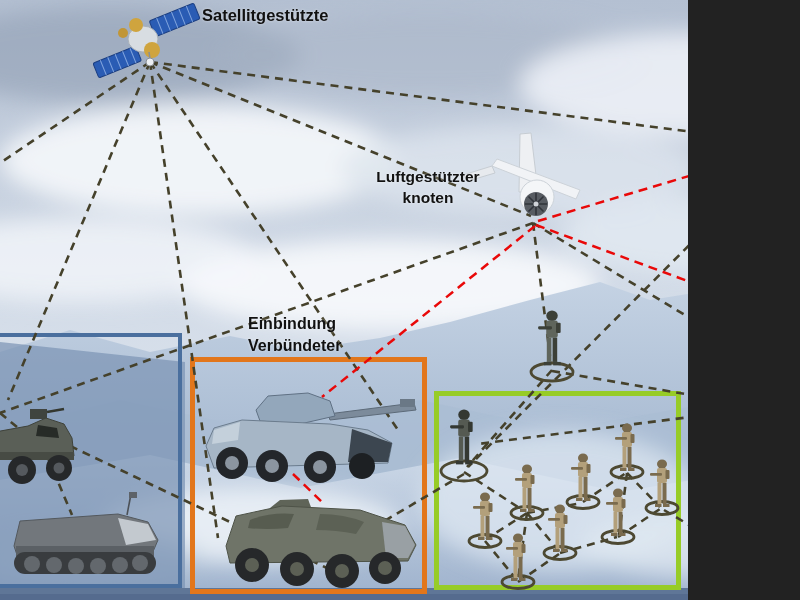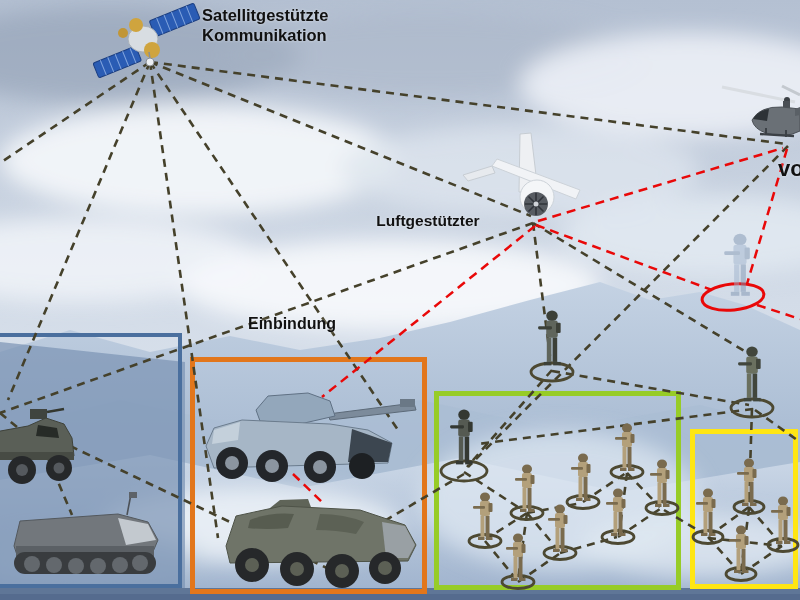--- a/index.html
+++ b/index.html
@@ -1,35 +1,35 @@
 <!DOCTYPE html>
 <html><head>
 <meta charset="utf-8">
 <style>
   html,body{margin:0;padding:0;background:#222;}
-  #stage{position:relative;width:800px;height:600px;overflow:hidden;
+  #stage{position:relative;width:688px;height:600px;overflow:hidden;
          font-family:"Liberation Sans",sans-serif;background:#c7d2e0;}
   #stage svg.layer{position:absolute;left:0;top:0;width:800px;height:600px;}
   #bg{z-index:1;}
   .gbox{position:absolute;z-index:2;box-sizing:border-box;}
   #box-vehicles{left:-8px;top:333px;width:190px;height:255px;border:4px solid var(--box-vehicles);}
   #box-allies{left:190px;top:357px;width:237px;height:237px;border:5px solid var(--box-allies);}
   #box-squad{left:434px;top:391px;width:247px;height:199px;border:5px solid var(--box-squad);}
   #box-team{left:690px;top:429px;width:108px;height:160px;border:5px solid var(--box-team);}
   #net{z-index:3;}
   #icons{z-index:4;}
   .lnk{stroke:var(--link);stroke-width:2.6;stroke-dasharray:8 6;fill:none;}
   .red{stroke:var(--alert);stroke-width:2.5;stroke-dasharray:9 6;fill:none;}
   .mark{stroke:var(--marker);stroke-width:2.8;fill:none;}
   .amark{stroke:var(--alert);stroke-width:3;fill:none;}
   .lbl{position:absolute;z-index:5;color:var(--labelc);font-weight:bold;
        text-shadow:0 0 3px rgba(255,255,255,.55);line-height:21px;}
   .lbl span{display:block;}
   #lbl-sat{left:202px;top:5px;width:140px;font-size:16.5px;text-align:left;line-height:20px;}
-  #lbl-air{left:347px;top:166px;width:162px;font-size:15.5px;text-align:center;line-height:21px;margin-top:44px;}
+  #lbl-air{left:347px;top:166px;width:162px;font-size:15.5px;text-align:center;line-height:21px;}
   #lbl-allies{left:248px;top:313px;width:150px;font-size:16px;text-align:left;line-height:22px;}
   #lbl-cut{left:778px;top:158px;font-size:22px;}
 </style>
 </head>
 <body>
 
 <div id="stage" style="--link: #45412b; --alert: #e90808; --marker: #4d4932; --box-vehicles: #4a6f9e; --box-allies: #e2761b; --box-squad: #97cc27; --box-team: #ffe613; --labelc: #111111;">
 
   <svg id="bg" class="layer" viewBox="0 0 800 600">
     <defs>
@@ -275,23 +275,24 @@
       <use href="#sol" x="736" y="458" width="26" height="52" style="--c1:#b3a07b;--c2:#7a6b4e"></use>
       <use href="#sol" x="695" y="488" width="26" height="52" style="--c1:#b3a07b;--c2:#7a6b4e"></use>
       <use href="#sol" x="770" y="496" width="26" height="52" style="--c1:#b3a07b;--c2:#7a6b4e"></use>
       <use href="#sol" x="728" y="525" width="26" height="52" style="--c1:#b3a07b;--c2:#7a6b4e"></use>
       <use href="#sol" x="723" y="230" width="34" height="74" opacity="0.5" style="--c1:#9db1cb;--c2:#7e93b0"></use>
     </g>
   </svg>
 
   <div id="lbl-sat" class="lbl">
     <span>Satellitgestützte</span>
-    <span>Kommunikation</span>
   </div>
   <div id="lbl-air" class="lbl">
     <span>Luftgestützter</span>
+    <span>knoten</span>
   </div>
   <div id="lbl-allies" class="lbl">
     <span>Einbindung</span>
+    <span>Verbündeter</span>
   </div>
   <div id="lbl-cut" class="lbl">vo</div>
 
 </div>
 
 </body></html>

